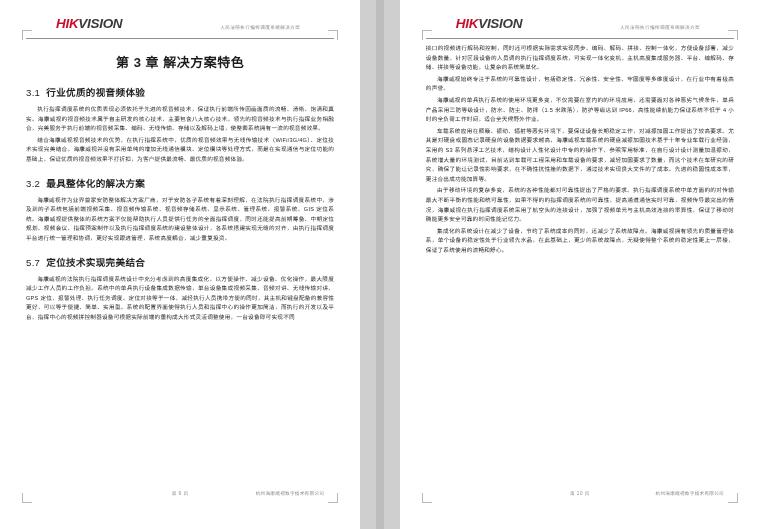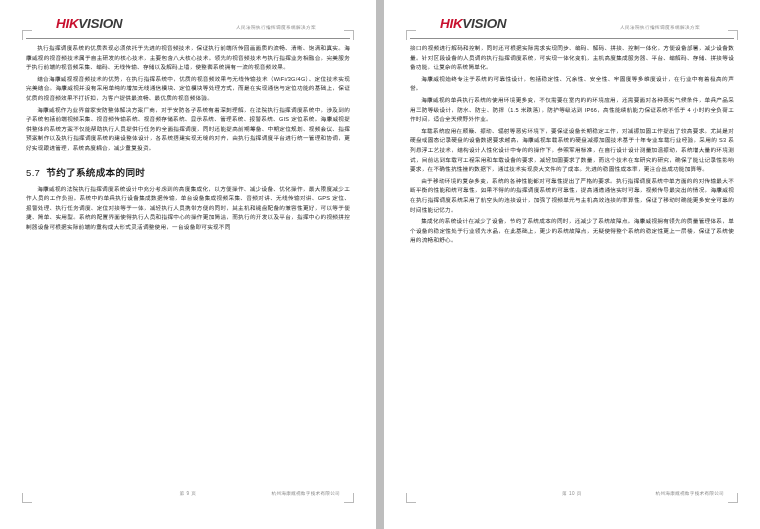--- a/index.html
+++ b/index.html
@@ -7,21 +7,21 @@
   body{
     width:760px;height:529px;
     background:#cfcfcf;
     font-family:"Liberation Serif","DejaVu Serif",serif;
     overflow:hidden;
     position:relative;
   }
   .spread{
     position:absolute;inset:0;
     display:flex;
-    gap:0;
+    gap:16px;
   }
   .page{
     position:relative;
     background:#ffffff;
     box-sizing:border-box;
     overflow:hidden;
   }
   .page-left{width:376px;height:529px;}
   .page-gap{width:8px;height:529px;background:#bdbdbd;}
   .page-right{width:376px;height:529px;}
@@ -117,28 +117,38 @@
     <div class="crop br" style="right:22px;bottom:26px;"></div>
 
     <div class="hdr">
       <div class="logo">
         <span class="hik">HIK</span><span class="vis">VISION</span>
       </div>
       <div class="hdr-title">人民法院执行指挥调度系统解决方案</div>
     </div>
 
     <div class="col">
+      <div class="chap-title">
+        <span class="num">第 3 章</span>
+        <span>解决方案特色</span>
+      </div>
 
+      <h2 class="sec">
+        <span class="sn">3.1</span><span class="st">行业优质的视音频体验</span>
+      </h2>
       <p class="para">执行指挥调度系统的优质表现必须依托于先进的视音频技术，保证执行前端所传回画面质的流畅、清晰、饱满和真实。海康威视的视音频技术属于自主研发的核心技术，主要包含八大核心技术。领先的视音频技术与执行指挥业务相融合，完美服务于执行前端的视音频采集、编码、无线传输、存储以及解码上墙，使整套系统拥有一流的视音频效果。</p>
       <p class="para">结合海康威视视音频技术的优势，在执行指挥系统中，优质的视音频效果与无线传输技术（WiFi/3G/4G）、定位技术实现完美结合。海康威视并没有采用单纯的增加无线通信模块、定位模块等处理方式，而是在实现通信与定位功能的基础上，保证优质的视音频效果不打折扣，为客户提供最流畅、最优质的视音频体验。</p>
 
+      <h2 class="sec">
+        <span class="sn">3.2</span><span class="st">最具整体化的解决方案</span>
+      </h2>
       <p class="para">海康威视作为业界首家安防整体解决方案厂商，对于安防各子系统有着深刻理解，在法院执行指挥调度系统中，涉及到的子系统包括前端视频采集、视音频传输系统、视音频存储系统、显示系统、管理系统、报警系统、GIS 定位系统。海康威视提供整体的系统方案不仅能帮助执行人员提供行任务的全面指挥调度，同时还能提高前期筹备、中期定位规划、视频会议、指挥预案制作以及执行指挥调度系统的建设整体设计，各系统搭建实现无缝的对齐，由执行指挥调度平台进行统一管理和协调，更好实现跟进管理，系统高度耦合，减少重复投资。</p>
 
       <h2 class="sec">
-        <span class="sn">5.7</span><span class="st">节约了系统成本的同时</span>
+        <span class="sn">5.7</span><span class="st">定位技术实现完美结合</span>
       </h2>
       <p class="para">海康威视的法院执行指挥调度系统设计中充分考虑到的高度集成化，以方便操作、减少设备、优化操作，最大限度减少工作人员的工作负担。系统中的单兵执行设备集成数据传输，单台设备集成视频采集、音频对讲、无线传输对讲、GPS 定位、报警处理、执行任务调度、定位对接等于一体，减轻执行人员携带方便的同时，其主机和键盘配备的兼容性更好，可以等于便捷、简单、实用型。系统的配置界面使得执行人员和指挥中心的操作更加简洁，而执行的开发以及平台，指挥中心的视频拼控制器设备可根据实际前端的重构成大形式灵活调整使用，一台设备即可实现不同</p>
     </div>
 
     <div class="ftr">
       <span class="pg">第 9 页</span>
       <span class="co">杭州海康威视数字技术有限公司</span>
     </div>
   </div>
 

